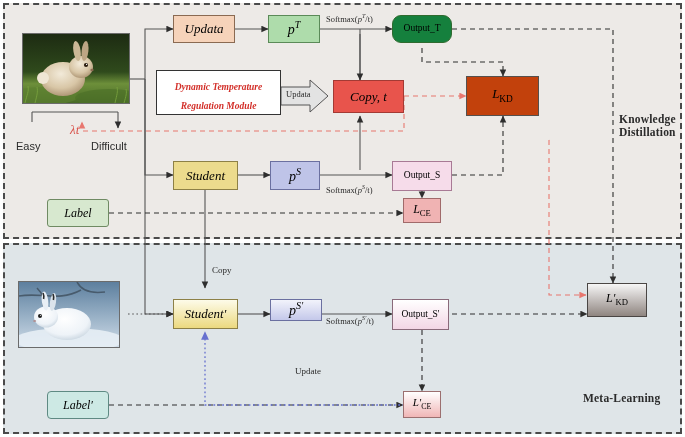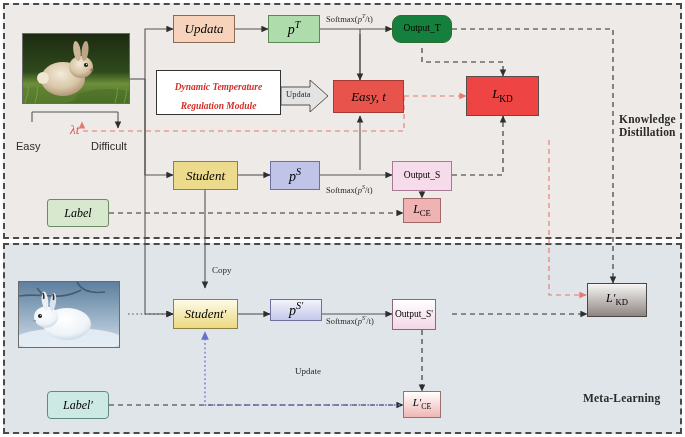--- a/index.html
+++ b/index.html
@@ -21,21 +21,21 @@
   .node .lbl{display:block;line-height:1.05;}
   .it{font-style:italic;}
   .sup{font-size:.72em;vertical-align:super;font-style:italic;}
   .sub{font-size:.72em;vertical-align:sub;font-style:normal;}
 
   
   .c-teacher{background:#f6d3ba;border-color:#8a6a52;}
   .c-pt{background:#aedcab;border-color:#5b8a58;}
   .c-outT{background:#15803d;border-color:#2f6b2f;border-radius:9px;}
   .c-temp{background:#e8544c;border-color:#a33a34;}
-  .c-lkd{background:#ef4444;border-color:#55504d;}
+  .c-lkd{background:#c2410c;border-color:#55504d;}
   .c-student{background:#ecdb8d;border-color:#8d8046;}
   .c-ps{background:#bfc4e8;border-color:#6b70a0;}
   .c-outS{background:#f6dcea;border-color:#a87a95;}
   .c-lce{background:#f0b3b3;border-color:#a06a6a;}
   .c-label{background:#d7e8cf;border-color:#6f8a63;}
   .c-label2{background:#cde9e4;border-color:#5f8a83;}
   .c-dtrm{background:#ffffff;border-color:#333;}
   .c-student2{background:linear-gradient(180deg,#fdfbe9 0%,#ecd97f 100%);border-color:#8d8046;}
   .c-ps2{background:linear-gradient(180deg,#f2f3fb 0%,#c4c8ea 100%);border-color:#6b70a0;}
   .c-outS2{background:linear-gradient(180deg,#ffffff 0%,#f3d6e5 100%);border-color:#8a6a7a;}
@@ -241,21 +241,21 @@
 
   <div class="node c-pt" style="left:268px;top:15px;width:52px;height:28px;font-size:14px;">
     <span class="lbl it"><span>p</span><span class="sup">T</span></span>
   </div>
 
   <div class="node c-outT" style="left:392px;top:15px;width:60px;height:28px;font-size:9.5px;">
     <span class="lbl">Output_T</span>
   </div>
 
   <div class="node c-temp" style="left:333px;top:80px;width:71px;height:33px;font-size:13px;">
-    <span class="lbl it">Easy, t</span>
+    <span class="lbl it">Copy, t</span>
   </div>
 
   <div class="node c-lkd" style="left:466px;top:76px;width:73px;height:40px;font-size:13px;">
     <span class="lbl it"><span>L</span><span class="sub">KD</span></span>
   </div>
 
   <div class="node c-dtrm" style="left:156px;top:70px;width:125px;height:45px;flex-direction:column;">
     <span class="dtrm">Dynamic Temperature</span>
     <span class="dtrm">Regulation Module</span>
   </div>
@@ -281,21 +281,21 @@
   </div>
 
   <div class="node c-student2" style="left:173px;top:299px;width:65px;height:30px;font-size:13px;">
     <span class="lbl it"><span>Student</span><span>′</span></span>
   </div>
 
   <div class="node c-ps2" style="left:270px;top:299px;width:52px;height:22px;font-size:14px;">
     <span class="lbl it"><span>p</span><span class="sup">S′</span></span>
   </div>
 
-  <div class="node c-outS2" style="left:392px;top:299px;width:44px;height:31px;font-size:9.5px;">
+  <div class="node c-outS2" style="left:392px;top:299px;width:57px;height:31px;font-size:9.5px;">
     <span class="lbl">Output_S'</span>
   </div>
 
   <div class="node c-lce2" style="left:403px;top:391px;width:38px;height:27px;font-size:11px;">
     <span class="lbl it"><span>L</span><span>′</span><span class="sub">CE</span></span>
   </div>
 
   <div class="node c-lkd2" style="left:587px;top:283px;width:60px;height:34px;font-size:12px;">
     <span class="lbl it"><span>L</span><span>′</span><span class="sub">KD</span></span>
   </div>

